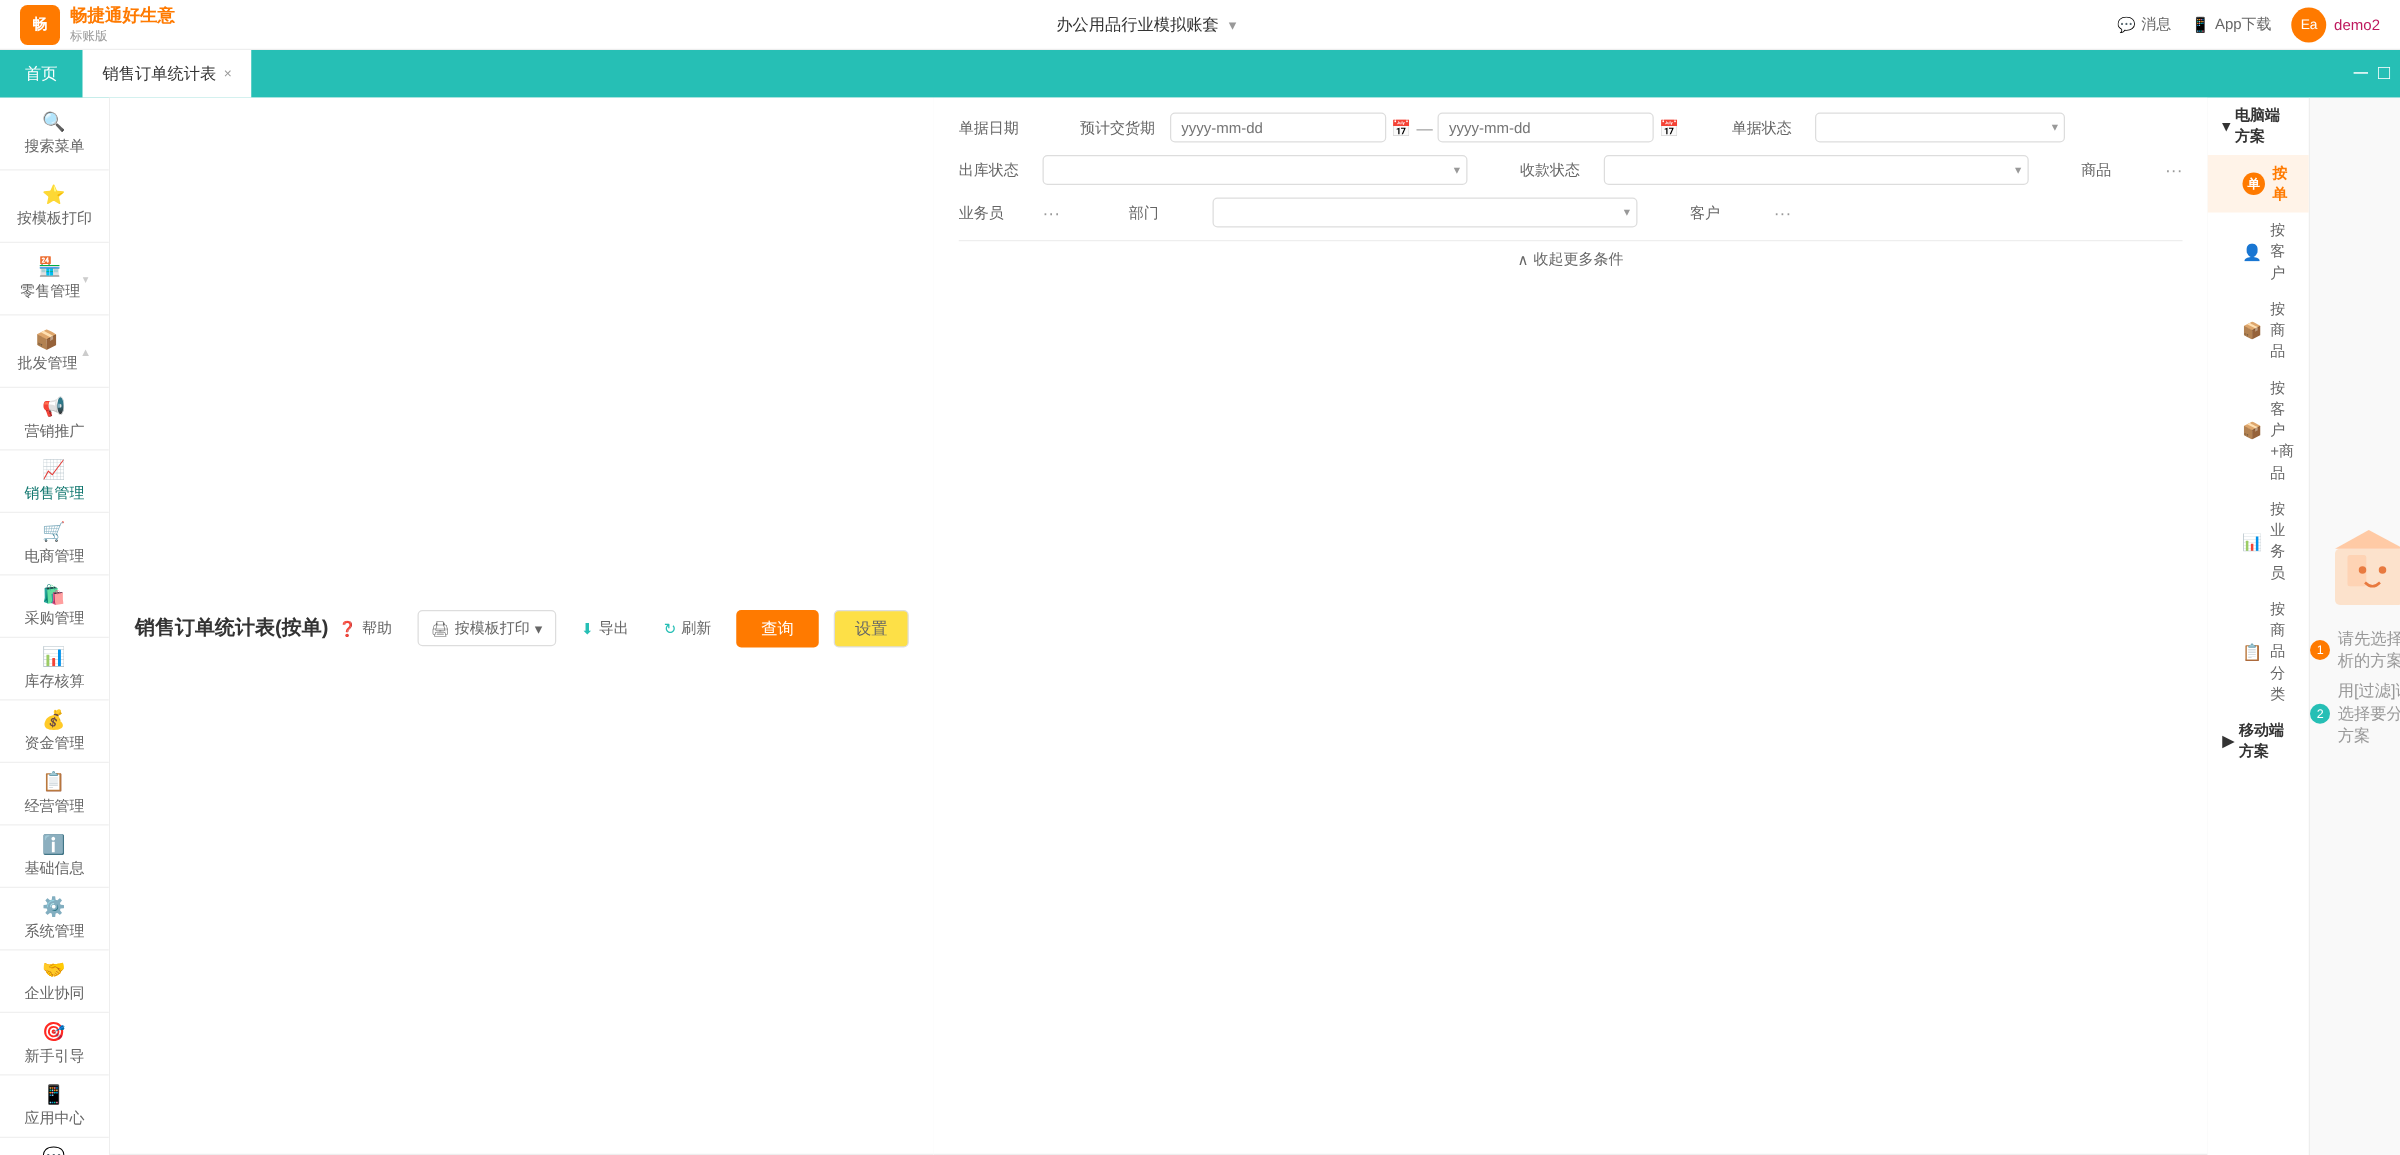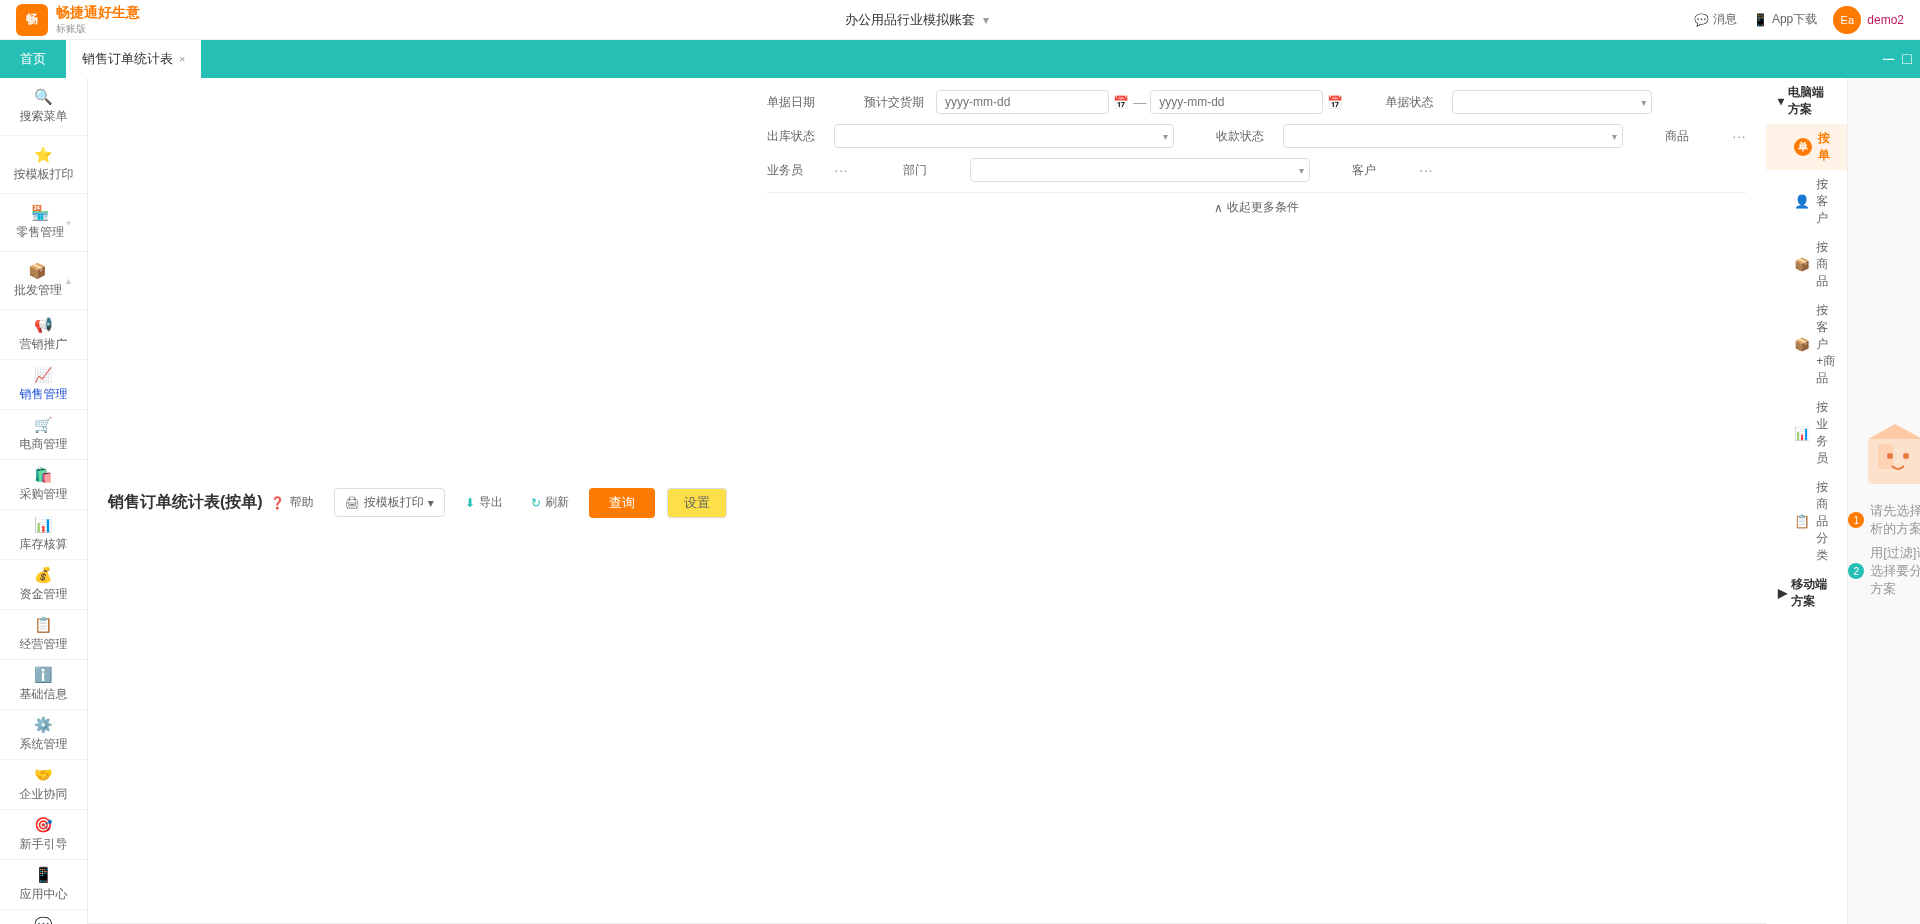--- a/index.html
+++ b/index.html
@@ -169,21 +169,21 @@
         <span>批发管理</span>
       </div>
       <span class="nav-arrow">▲</span>
     </div>
     <div class="nav-item" style="padding:6px 0;">
       <span class="nav-item-icon">📢</span>
       <span>营销推广</span>
     </div>
     <div class="nav-item" style="padding:6px 0;color:#ff7a00;">
       <span class="nav-item-icon">📈</span>
-      <span style="color:#1d4ed8;">销售管理</span>
+      <span style="color:#0f766e;">销售管理</span>
     </div>
     <div class="nav-item" style="padding:6px 0;">
       <span class="nav-item-icon">🛒</span>
       <span>电商管理</span>
     </div>
     <div class="nav-item" style="padding:6px 0;">
       <span class="nav-item-icon">🛍️</span>
       <span>采购管理</span>
     </div>
     <div class="nav-item" style="padding:6px 0;">

